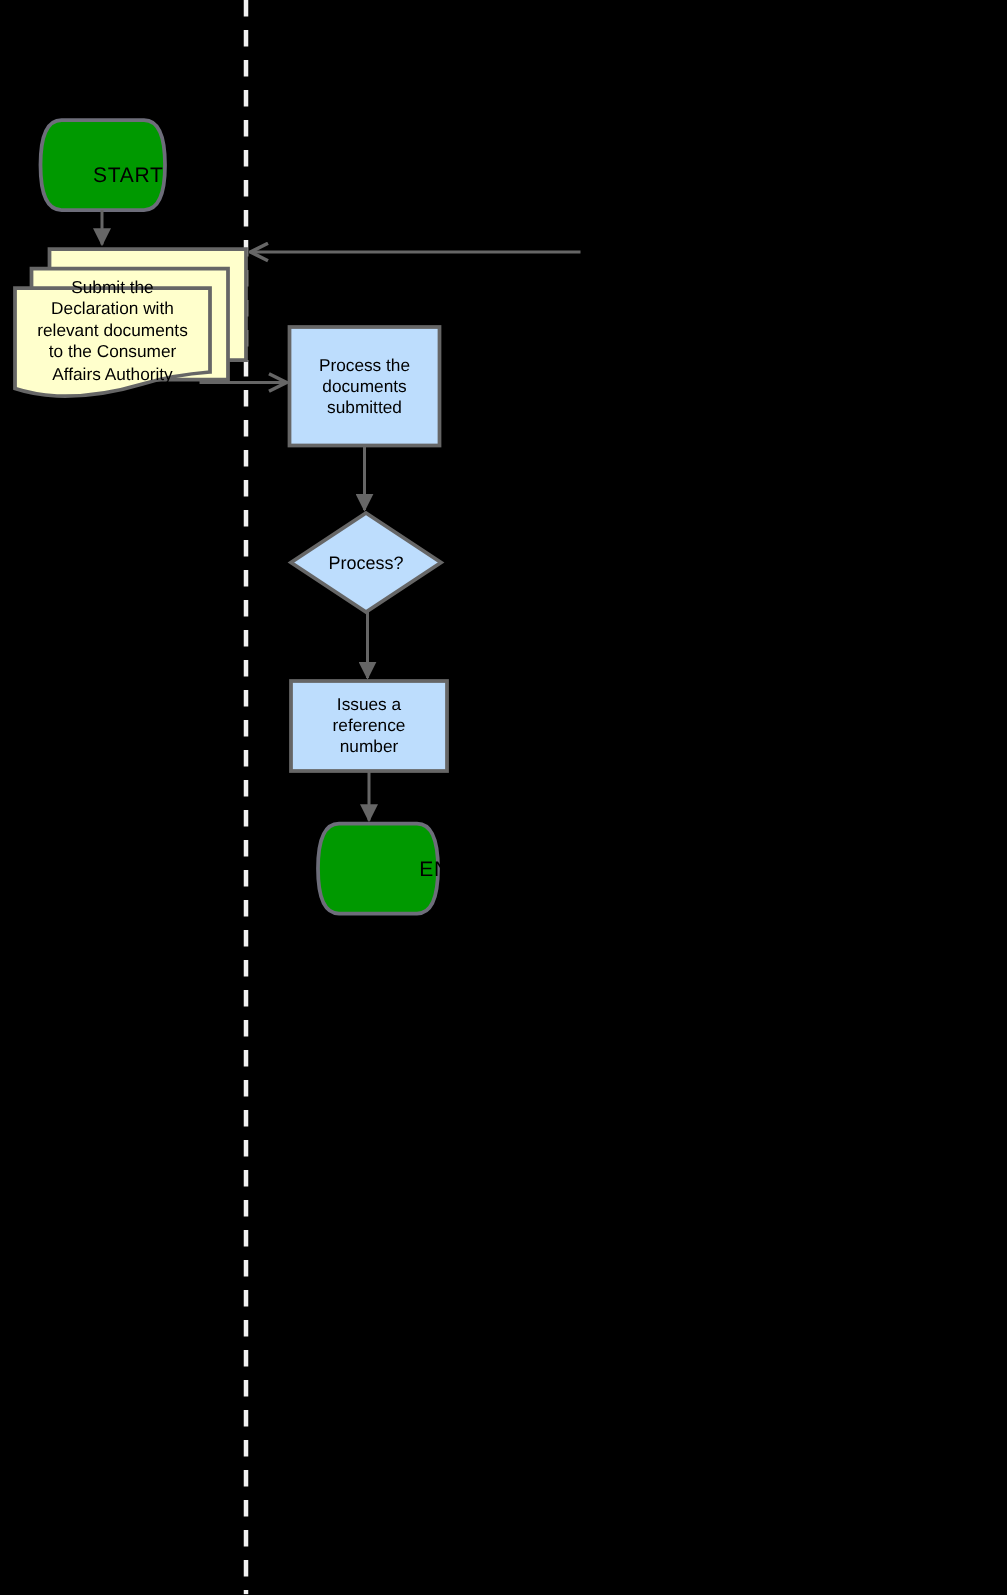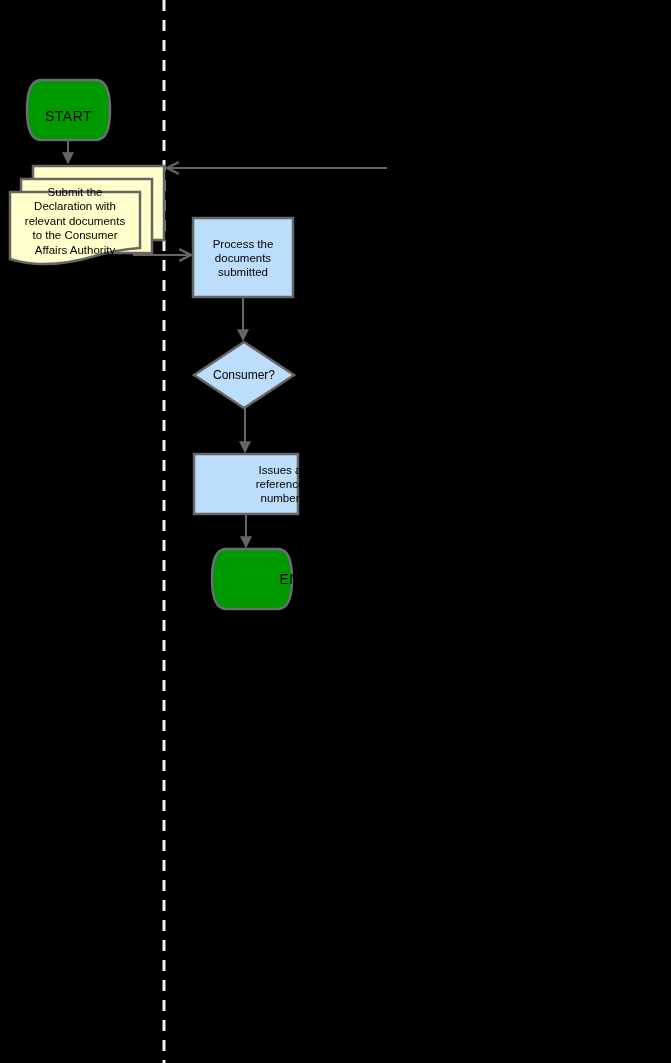--- a/index.html
+++ b/index.html
@@ -87,33 +87,33 @@
 
     <line x1="245" y1="408" x2="245" y2="452" stroke="#666666" stroke-width="2" marker-end="url(#arrow)"></line>
 
     <rect x="194" y="454" width="104" height="60" fill="#bdddfd" stroke="#666666" stroke-width="2.5"></rect>
 
     <line x1="246" y1="514" x2="246" y2="547" stroke="#666666" stroke-width="2" marker-end="url(#arrow)"></line>
 
     <path d="M 226 549 L 278 549 Q 292 549 292 579 Q 292 609 278 609 L 226 609 Q 212 609 212 579 Q 212 549 226 549 Z" fill="#009900" stroke="#6d6d7a" stroke-width="2.5"></path>
   </svg>
 
-  <div class="node-label lbl-terminator" style="left:27px; top:80px; width:83px; height:72px;">START</div>
+  <div class="node-label lbl-terminator" style="left:44px; top:80px; width:83px; height:72px;">START</div>
 
   <div class="node-label lbl-document" style="left:10px; top:186px; width:130px; height:70px;">Submit the
 Declaration with
 relevant documents
 to the Consumer
 Affairs Authority</div>
 
   <div class="node-label lbl-process" style="left:193px; top:218px; width:100px; height:79px;">Process the
 documents
 submitted</div>
 
-  <div class="node-label lbl-decision" style="left:194px; top:342px; width:100px; height:66px;">Consumer?</div>
+  <div class="node-label lbl-decision" style="left:194px; top:342px; width:100px; height:66px;">Process?</div>
 
-  <div class="node-label lbl-process" style="left:194px; top:454px; width:104px; height:60px;margin-left:34px;">Issues a
+  <div class="node-label lbl-process" style="left:194px; top:454px; width:104px; height:60px;">Issues a
 reference
 number</div>
 
   <div class="node-label lbl-terminator" style="left:212px; top:549px; width:80px; height:60px;padding-left:43px;">END</div>
 
 </div>
 
 </body></html>

